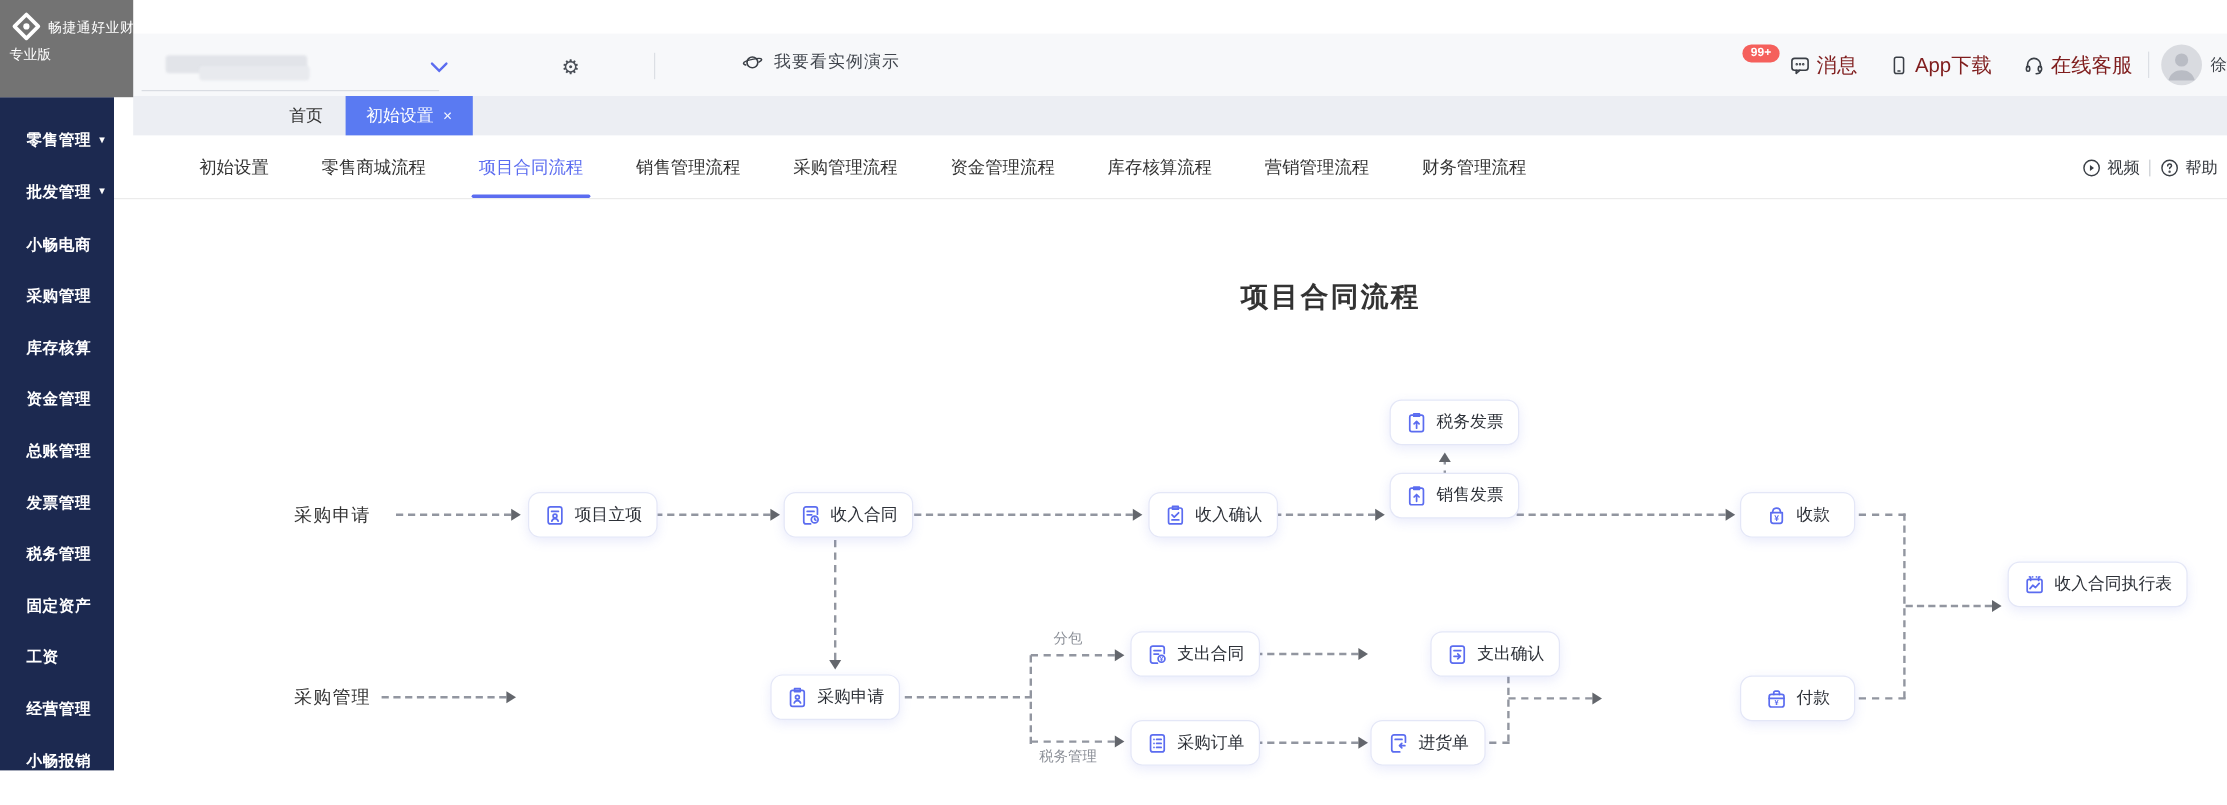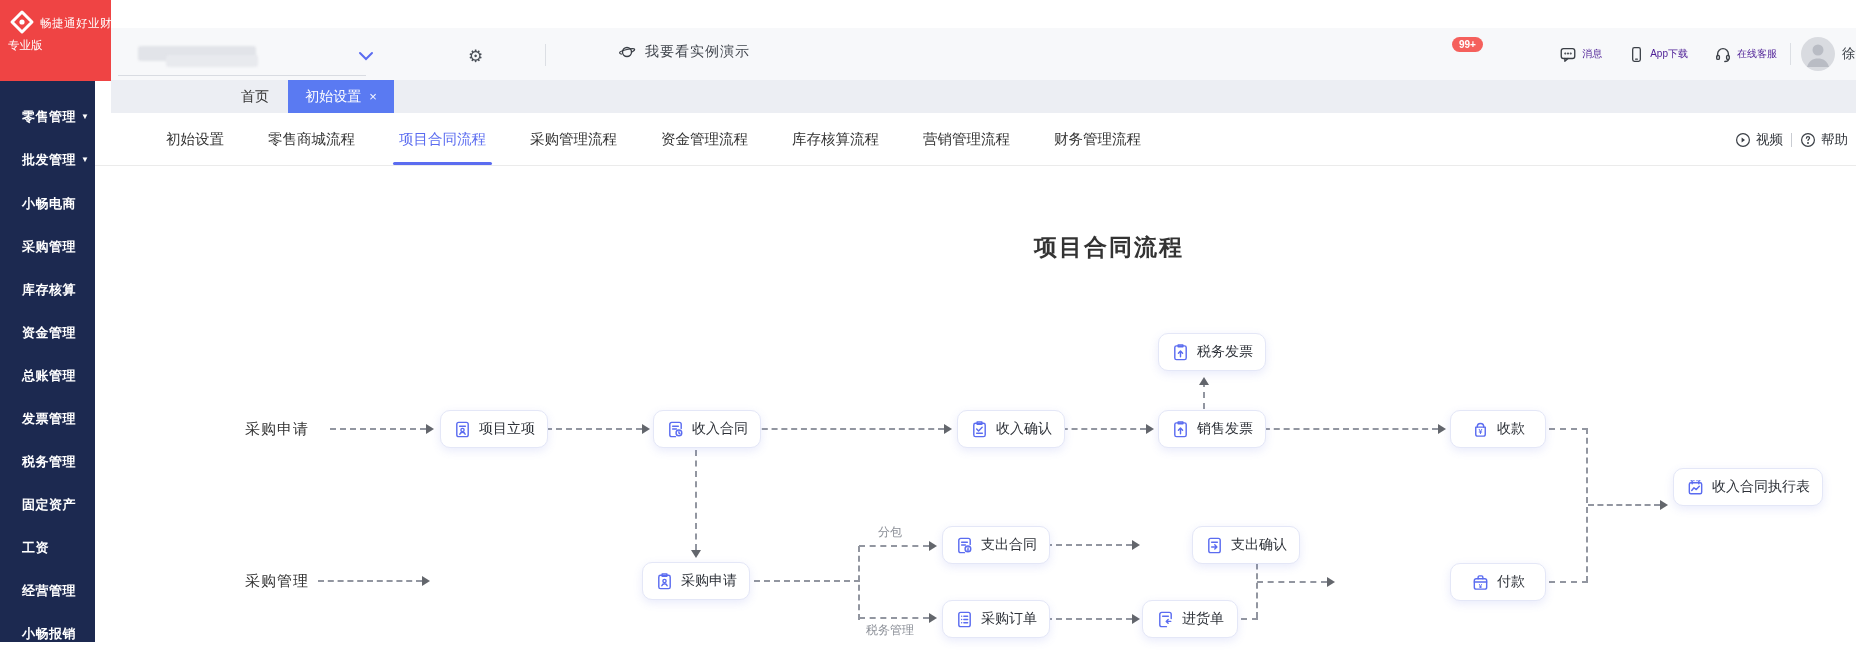--- a/index.html
+++ b/index.html
@@ -2,34 +2,34 @@
 <html><head>
 <meta charset="utf-8">
 <style>
   * { margin:0; padding:0; box-sizing:border-box; }
   html,body { background:#fff; }
   body { font-family:"Liberation Sans","DejaVu Sans",sans-serif; color:#333; }
   .screen { position:relative; width:1856px; height:671px; background:#fff; overflow:hidden; }
 
   
   .header { position:absolute; left:0; top:28px; width:1856px; height:52px; background:#f7f8fa; }
-  .logo-block { position:absolute; left:0; top:0; width:111px; height:81px; background:#ef4444; z-index:5; }
+  .logo-block { position:absolute; left:0; top:0; width:111px; height:81px; background:#737373; z-index:5; }
   .logo-mark { position:absolute; left:9px; top:9px; width:26px; height:26px; }
   .logo-text { position:absolute; left:40px; top:16px; color:#fff; font-size:11.5px; letter-spacing:.5px; white-space:nowrap; }
   .edition { position:absolute; left:8px; top:38px; color:#fff; font-size:11.5px; }
 
   .acct { position:absolute; left:118px; top:14px; width:248px; height:34px; border-bottom:1px solid #d9dce2; cursor:pointer; }
   .blur1 { position:absolute; left:20px; top:4px; width:118px; height:15px; background:#e2e4e9; border-radius:3px; filter:blur(1px); }
   .blur2 { position:absolute; left:48px; top:13px; width:92px; height:12px; background:#e8eaee; border-radius:3px; filter:blur(1px); }
   .chev { position:absolute; left:358px; top:22px; width:16px; height:12px; cursor:pointer; }
   .gear { position:absolute; left:468px; top:17px; font-size:17px; color:#4a4f57; cursor:pointer; line-height:24px; }
   .hdr-div { position:absolute; top:16px; width:1px; height:22px; background:#dcdfe4; }
   .demo { position:absolute; left:618px; top:15px; display:flex; align-items:center; gap:9px; font-size:14px; color:#40454d; cursor:pointer; letter-spacing:1px; }
   .hright { position:absolute; right:0; top:0; height:52px; display:flex; align-items:center; }
-  .hitem { display:flex; align-items:center; gap:5px; font-size:10px; color:#4c1d95; cursor:pointer; white-space:nowrap; }
+  .hitem { display:flex; align-items:center; gap:5px; font-size:17px; color:#7f1d1d; cursor:pointer; white-space:nowrap; }
   .badge { position:absolute; left:1452px; top:9px; background:#f5605c; color:#fff; font-size:10px; font-weight:bold; padding:2px 7px; border-radius:9px; z-index:6; }
   .avatar { width:34px; height:34px; border-radius:50%; background:#d9dbe0; position:relative; overflow:hidden; flex:none; }
   .uname { font-size:13.5px; color:#3a3f46; width:14px; overflow:hidden; white-space:nowrap; }
 
   
   .tabstrip { position:absolute; left:111px; top:80px; width:1745px; height:33px; background:#eceef3; }
   .wtab-home { position:absolute; left:110px; top:0; height:33px; line-height:33px; padding:0 20px; font-size:14px; color:#333; cursor:pointer; }
   .wtab-active { position:absolute; left:177px; top:0; width:106px; height:33px; background:#5a7af2; color:#fff; font-size:14px; display:flex; align-items:center; justify-content:center; gap:8px; cursor:pointer; }
   .wtab-close { font-size:13px; cursor:pointer; opacity:.95; }
 
@@ -163,20 +163,23 @@
       <div class="subtab">
           <span>初始设置</span>
         </div>
       <div class="subtab">
           <span>零售商城流程</span>
         </div>
       <div class="subtab active">
           <span>项目合同流程</span>
         </div>
       <div class="subtab">
+          <span>销售管理流程</span>
+        </div>
+      <div class="subtab">
           <span>采购管理流程</span>
         </div>
       <div class="subtab">
           <span>资金管理流程</span>
         </div>
       <div class="subtab">
           <span>库存核算流程</span>
         </div>
       <div class="subtab">
           <span>营销管理流程</span>
@@ -286,21 +289,21 @@
       <span>收入确认</span>
     </div>
     <div class="node" style="left:1158px;top:333px">
       <svg class="icon nicon" viewBox="0 0 20 20">
           <rect x="4" y="3" width="12" height="14.5" rx="1.8"></rect>
           <path d="M7.5 2h5v2h-5z"></path>
           <path d="M10 14.5V8.5M7.8 10.7L10 8.5l2.2 2.2"></path>
         </svg>
       <span>税务发票</span>
     </div>
-    <div class="node" style="left:1158px;top:410px">
+    <div class="node" style="left:1158px;top:394px">
       <svg class="icon nicon" viewBox="0 0 20 20">
           <rect x="4" y="3" width="12" height="14.5" rx="1.8"></rect>
           <path d="M7.5 2h5v2h-5z"></path>
           <path d="M10 14.5V8.5M7.8 10.7L10 8.5l2.2 2.2"></path>
         </svg>
       <span>销售发票</span>
     </div>
     <div class="node" style="left:1450px;top:410px">
       <svg class="icon nicon" viewBox="0 0 20 20">
           <path d="M5 7.5h10V15a2 2 0 0 1-2 2H7a2 2 0 0 1-2-2z"></path>

